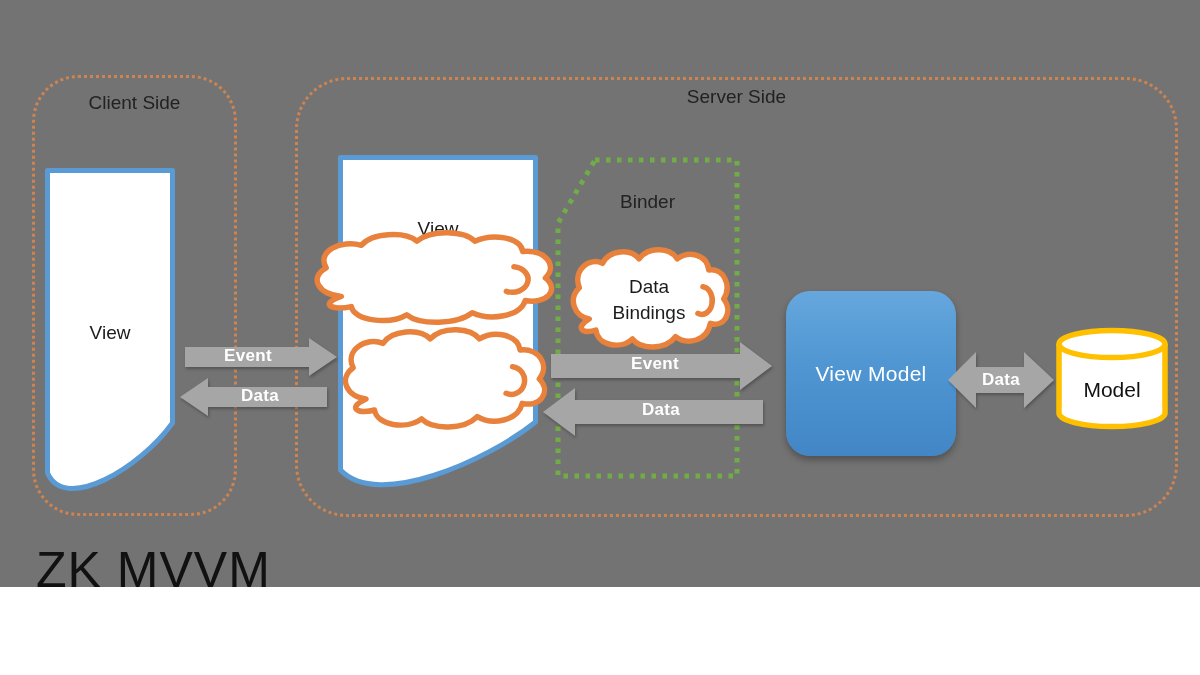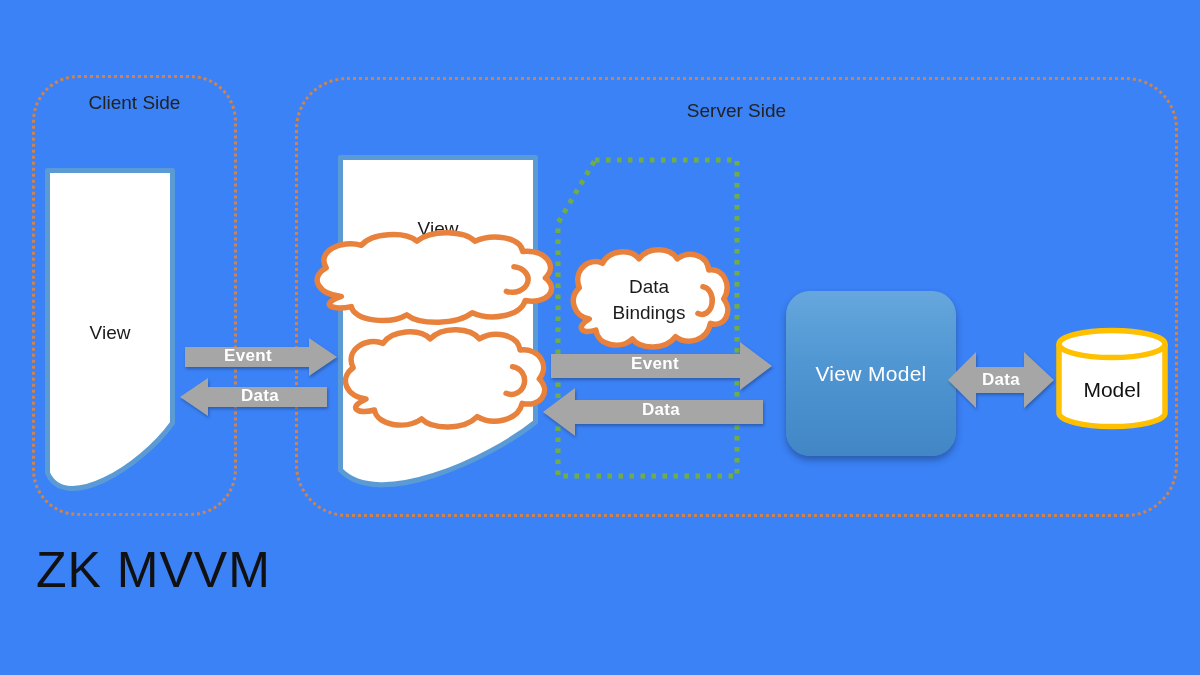--- a/index.html
+++ b/index.html
@@ -1,16 +1,16 @@
 <!DOCTYPE html>
 <html><head>
 <meta charset="utf-8">
 <style>
   html,body{margin:0;padding:0;background:#fff;}
-  #page{position:relative;width:1200px;height:675px;background:#3b82f6;overflow:hidden;
+  #page{position:relative;width:1200px;height:587px;background:#737373;overflow:hidden;
         font-family:"Liberation Sans",sans-serif;color:#1c1c1c;}
   .abs{position:absolute;}
   .dotted-box{border:3px dotted #cd8450;border-radius:46px;box-sizing:border-box;}
   .region-label{text-align:center;font-size:19px;color:#222;}
   .doc-label{text-align:center;font-size:19px;line-height:26px;color:#1c1c1c;margin-top:48px;}
   .cloud-label{display:flex;align-items:center;justify-content:center;text-align:center;
                font-size:20px;line-height:26px;color:#1c1c1c;}
   .arrow-label{display:flex;align-items:center;justify-content:center;color:#ffffff;
                font-size:17px;font-weight:600;letter-spacing:.3px;}
   svg{display:block;overflow:visible;}
@@ -37,40 +37,41 @@
         <path d="M165,33 a12.5,12.5 0 1 1 -6,24" fill="#ffffff" stroke="#e8813b" stroke-width="5.5" stroke-linecap="round" vector-effect="non-scaling-stroke"></path>
       </g>
     </defs>
   </svg>
 
   <div class="abs dotted-box" style="left:32px;top:75px;width:205px;height:441px;">
     <div class="region-label" style="margin-top:14px;">Client Side</div>
   </div>
 
   <div class="abs dotted-box" style="left:295px;top:77px;width:883px;height:440px;border-radius:52px;">
-    <div class="region-label" style="margin-top:20px;">Server Side</div>
+    <div class="region-label" style="margin-top:6px;">Server Side</div>
   </div>
 
   <svg class="abs" style="left:45px;top:168px;" width="130" height="330" viewBox="0 0 130 330">
     <path d="M2.5,2.5 H127.5 V255 C95,300 20,345 2.5,305 Z" fill="#ffffff" stroke="#5b9bd5" stroke-width="5" stroke-linejoin="round"></path>
   </svg>
   <div class="abs doc-label" style="left:45px;top:272px;width:130px;">
     <div>View</div>
   </div>
 
   <svg class="abs" style="left:338px;top:155px;" width="200" height="340" viewBox="0 0 200 340">
     <path d="M2.5,2.5 H197.5 V267 C150,305 40,355 2.5,315 Z" fill="#ffffff" stroke="#5b9bd5" stroke-width="5" stroke-linejoin="round"></path>
   </svg>
   <div class="abs doc-label" style="left:338px;top:168px;width:200px;">
     <div>View</div>
   </div>
 
   <svg class="abs" style="left:550px;top:152px;" width="195" height="332" viewBox="0 0 195 332">
     <path d="M45,8 H187 V324 H8 V71 Z" fill="none" stroke="#70ad47" stroke-width="5" stroke-dasharray="4.5 6.5"></path>
   </svg>
+  <div class="abs region-label" style="left:560px;top:191px;width:175px;">Binder</div>
 
   <svg class="abs" style="left:306px;top:233px;" width="252" height="92" viewBox="0 0 200 90" preserveAspectRatio="none">
     <use href="#cloud-shape"></use>
   </svg>
 
   <svg class="abs" style="left:336px;top:330px;" width="214" height="100" viewBox="0 0 200 90" preserveAspectRatio="none">
     <use href="#cloud-shape"></use>
   </svg>
 
   <svg class="abs" style="left:566px;top:250px;" width="166" height="100" viewBox="0 0 200 90" preserveAspectRatio="none">

